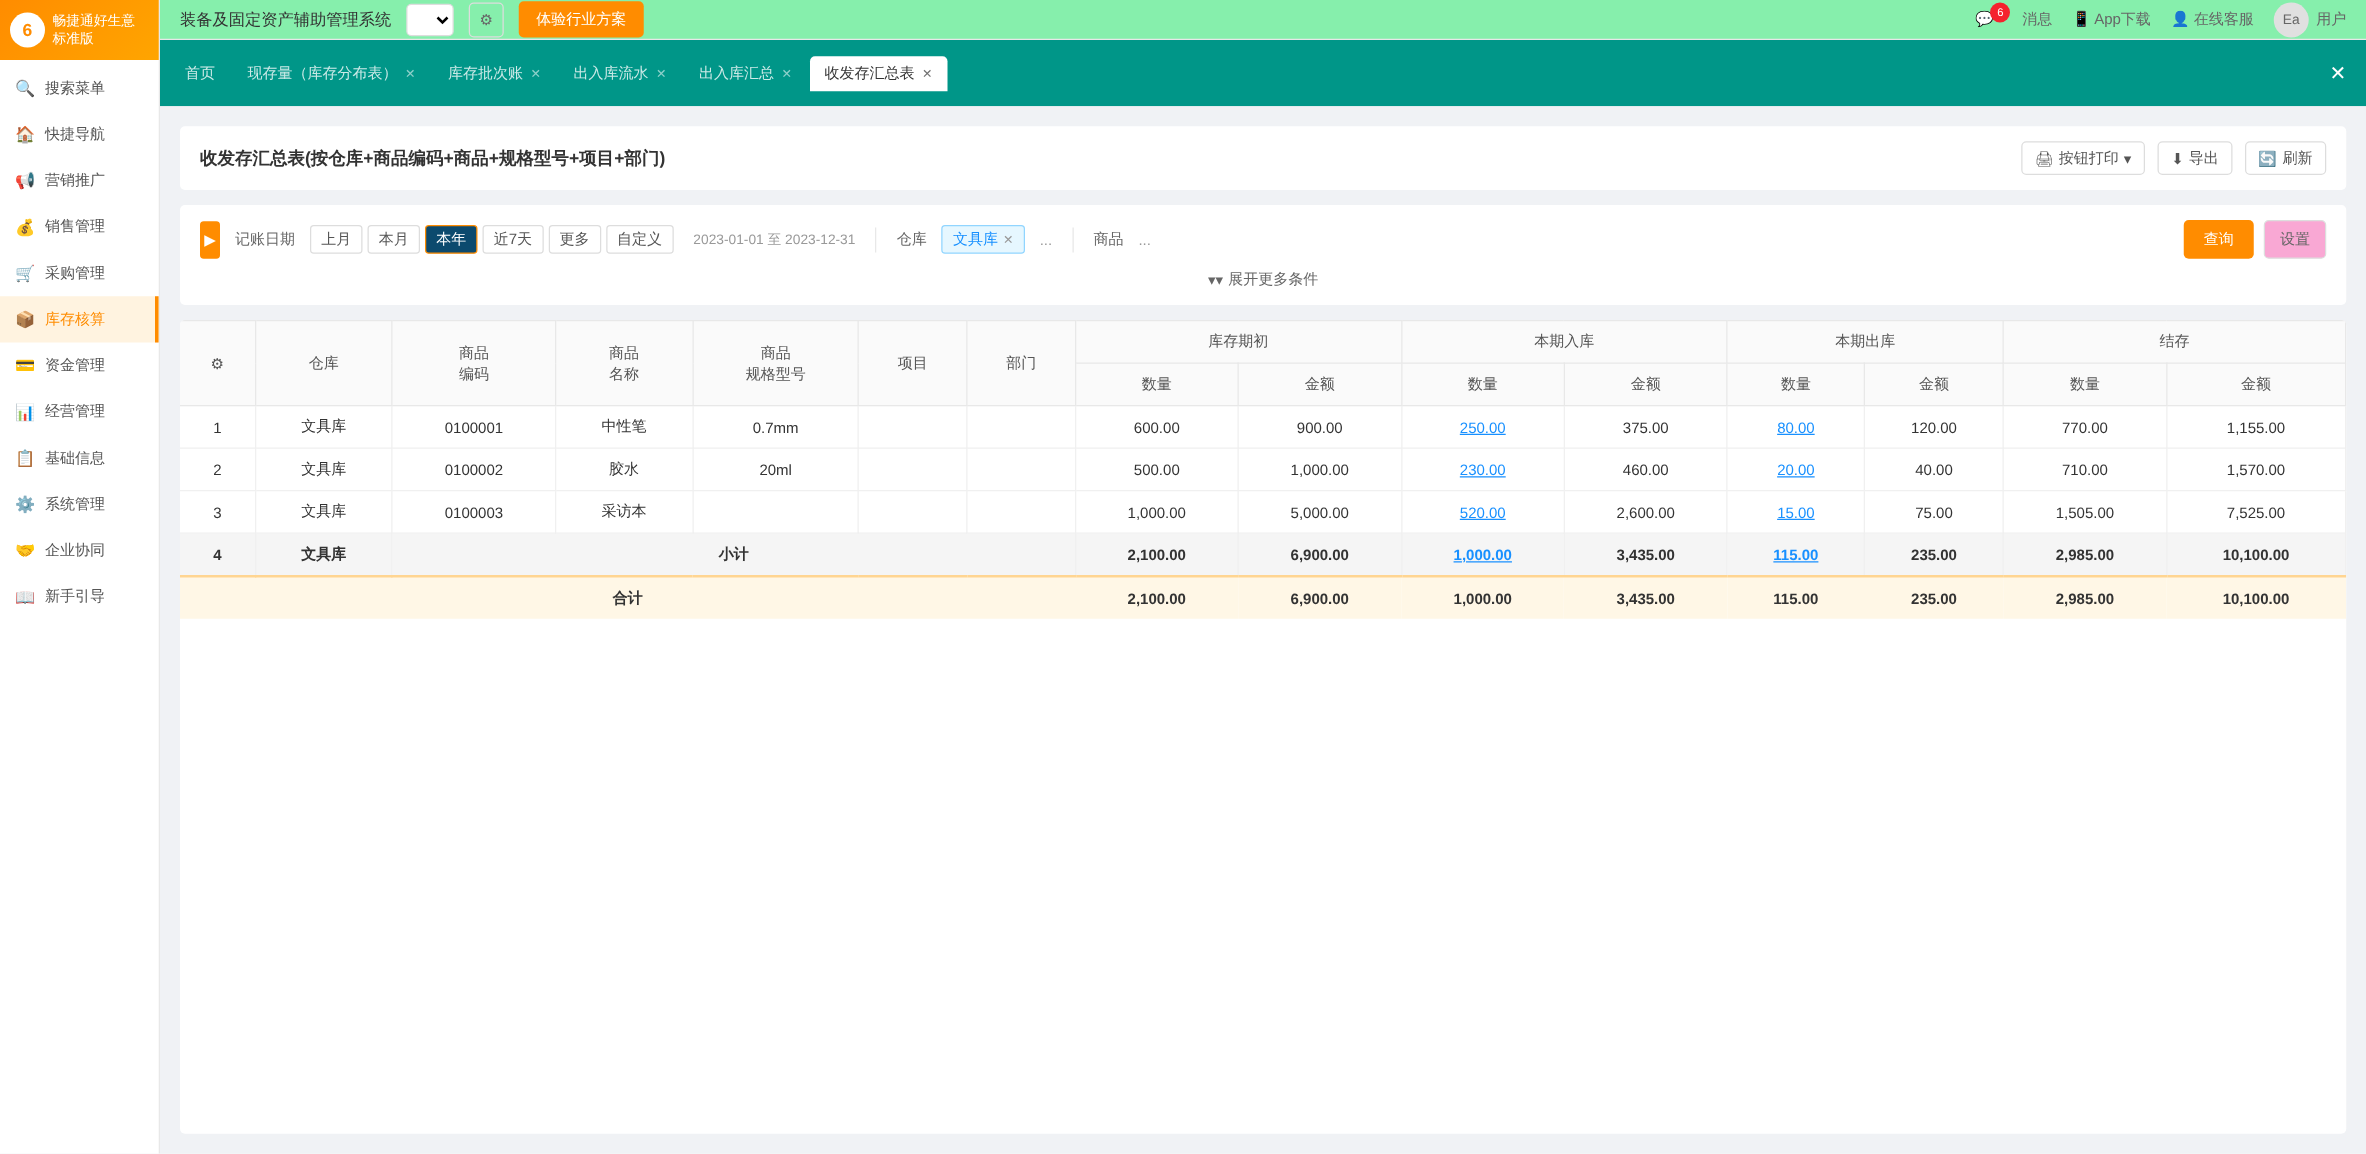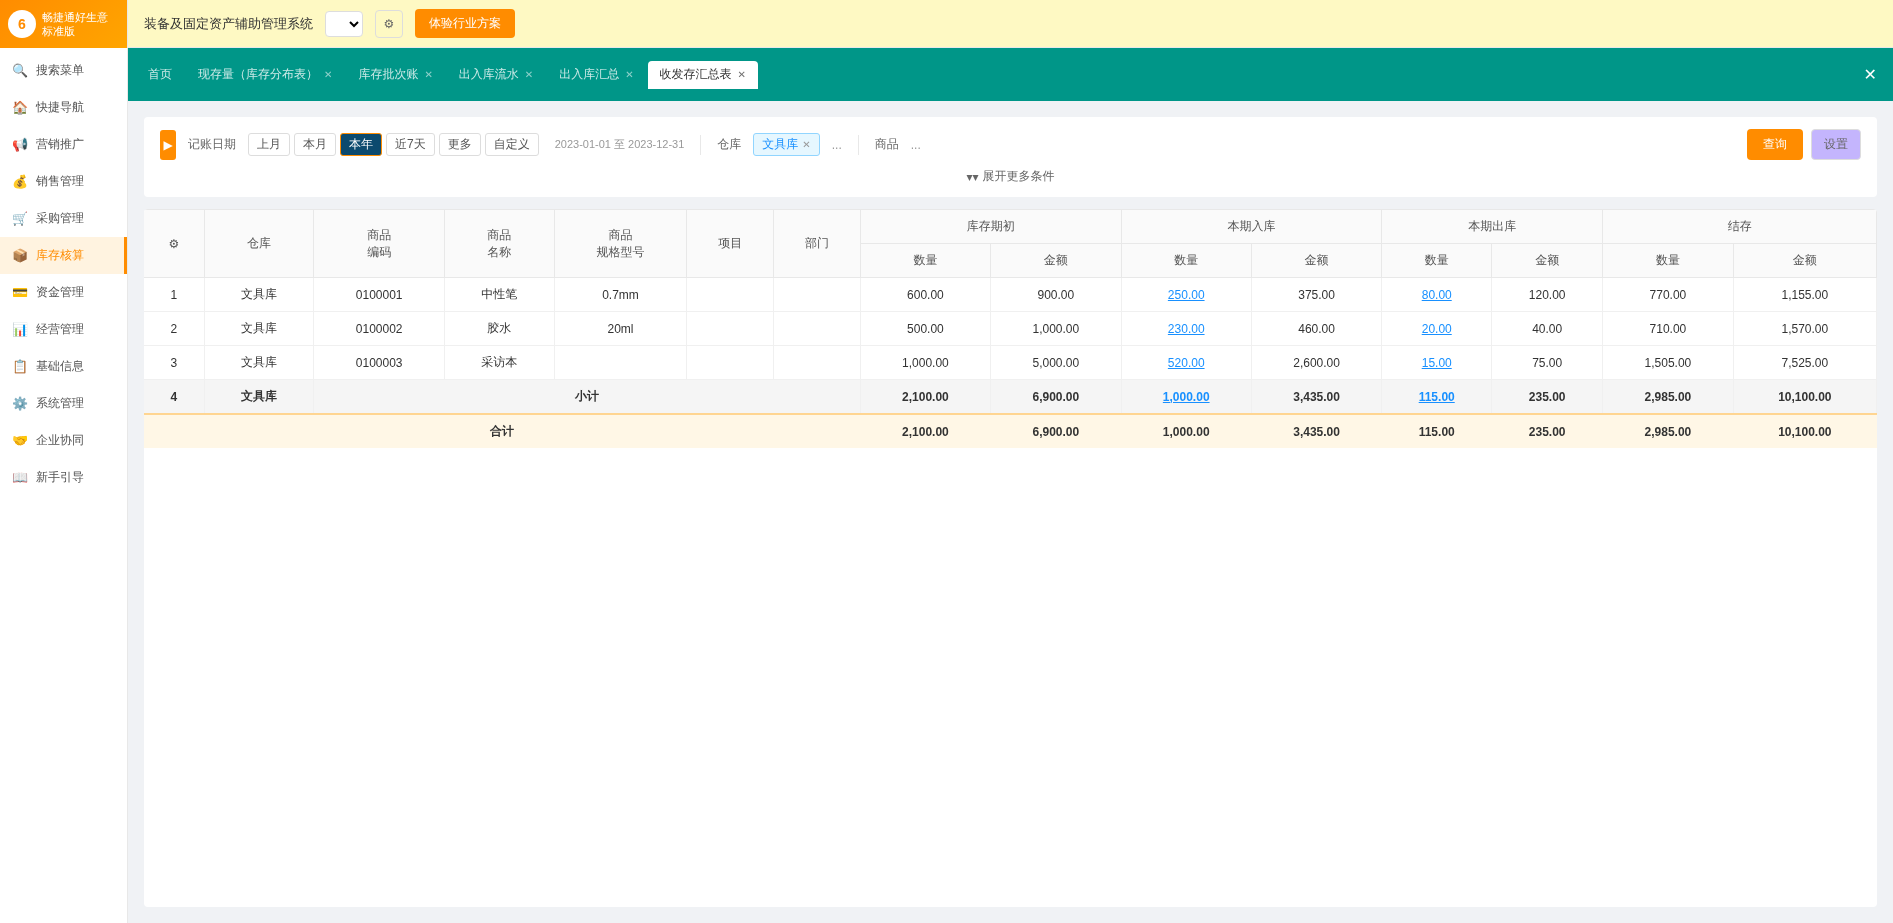--- a/index.html
+++ b/index.html
@@ -12,21 +12,21 @@
     .sidebar-title { color: #fff; font-size: 11px; line-height: 1.3; }
     .sidebar-nav { flex: 1; overflow-y: auto; padding: 4px 0; }
     .sidebar-item { display: flex; align-items: center; gap: 8px; padding: 10px 12px; cursor: pointer; color: #555; font-size: 12px; }
     .sidebar-item.active { background: #fff3e0; color: #ff8c00; border-right: 3px solid #ff8c00; }
     .sidebar-icon { width: 16px; height: 16px; display: flex; align-items: center; justify-content: center; font-size: 13px; }
 
     
     .main { flex: 1; display: flex; flex-direction: column; overflow: hidden; }
 
     
-    .topbar { height: 48px; background: #fef9c3; display: flex; align-items: center; padding: 0 16px; gap: 12px; border-bottom: 1px solid #e8e8e8; flex-shrink: 0; }
+    .topbar { height: 32px; background: #86efac; display: flex; align-items: center; padding: 0 16px; gap: 12px; border-bottom: 1px solid #e8e8e8; flex-shrink: 0; }
     .topbar-title { font-size: 13px; color: #333; }
     .topbar-select { border: 1px solid #ddd; border-radius: 4px; padding: 4px 8px; font-size: 12px; background: #fff; }
     .topbar-settings { width: 28px; height: 28px; border: 1px solid #ddd; border-radius: 4px; display: flex; align-items: center; justify-content: center; cursor: pointer; color: #666; }
     .topbar-btn { background: #ff8c00; color: #fff; border: none; border-radius: 4px; padding: 6px 14px; font-size: 12px; cursor: pointer; }
     .topbar-right { margin-left: auto; display: flex; align-items: center; gap: 16px; color: #666; font-size: 12px; }
     .topbar-badge { background: #f5222d; color: #fff; border-radius: 50%; width: 16px; height: 16px; font-size: 9px; display: inline-flex; align-items: center; justify-content: center; position: relative; top: -6px; left: -6px; }
     .user-avatar { width: 28px; height: 28px; background: #e0e0e0; border-radius: 50%; display: flex; align-items: center; justify-content: center; font-size: 11px; color: #666; }
 
     
     .tabbar { height: 53px; background: #009688; display: flex; align-items: center; padding: 0 8px; gap: 2px; flex-shrink: 0; overflow: hidden; }
@@ -49,21 +49,21 @@
     .filter-date-btns { display: flex; gap: 4px; align-items: center; }
     .date-btn { padding: 2px 8px; border: 1px solid #ddd; border-radius: 3px; background: #fff; cursor: pointer; font-size: 12px; color: #555; }
     .date-btn.active { background: #0c4a6e; color: #fff; border-color: #ff8c00; }
     .filter-date-range { font-size: 11px; color: #999; margin-left: 4px; }
     .filter-divider { width: 1px; height: 20px; background: #e8e8e8; margin: 0 4px; }
     .warehouse-tag { background: #e6f7ff; border: 1px solid #91d5ff; border-radius: 3px; padding: 2px 8px; font-size: 12px; color: #1890ff; display: flex; align-items: center; gap: 4px; }
     .warehouse-tag-close { cursor: pointer; color: #999; font-size: 10px; }
     .filter-more { color: #999; font-size: 12px; cursor: pointer; }
     .action-btns { margin-left: auto; display: flex; gap: 8px; }
     .btn-query { background: #ff8c00; color: #fff; border: none; border-radius: 4px; padding: 6px 16px; font-size: 12px; cursor: pointer; text-align: right; }
-    .btn-settings { background: #c4b5fd; color: #666; border: 1px solid #ddd; border-radius: 4px; padding: 6px 12px; font-size: 12px; cursor: pointer; }
+    .btn-settings { background: #f9a8d4; color: #666; border: 1px solid #ddd; border-radius: 4px; padding: 6px 12px; font-size: 12px; cursor: pointer; }
     .expand-row { display: flex; align-items: center; justify-content: center; margin-top: 8px; }
     .expand-btn { color: #666; font-size: 12px; cursor: pointer; display: flex; align-items: center; gap: 4px; border: none; background: none; }
     .toolbar-btn { background: #fff; color: #555; border: 1px solid #ddd; border-radius: 4px; padding: 4px 10px; font-size: 12px; cursor: pointer; display: flex; align-items: center; gap: 4px; }
 
     
     .table-container { background: #fff; border-radius: 4px; overflow: hidden; flex: 1; }
     table { width: 100%; border-collapse: collapse; font-size: 12px; }
     thead tr th { background: #fafafa; border-bottom: 1px solid #e8e8e8; border-right: 1px solid #e8e8e8; padding: 8px 10px; text-align: center; color: #555; font-weight: normal; white-space: nowrap; }
     thead tr:first-child th { border-top: 1px solid #e8e8e8; }
     tbody tr td { border-bottom: 1px solid #f0f0f0; border-right: 1px solid #f0f0f0; padding: 8px 10px; text-align: center; }
@@ -135,20 +135,39 @@
     </div>
 </div>
 
 <div class="main">
 
   <div class="topbar">
     <span class="topbar-title">装备及固定资产辅助管理系统</span>
     <select class="topbar-select"></select>
     <div class="topbar-settings">⚙</div>
     <button class="topbar-btn">体验行业方案</button>
+    <div class="topbar-right">
+      <div class="relative">
+        <span>💬</span>
+        <span class="topbar-badge">6</span>
+        <span>消息</span>
+      </div>
+      <div>
+        <span>📱</span>
+        <span>App下载</span>
+      </div>
+      <div>
+        <span>👤</span>
+        <span>在线客服</span>
+      </div>
+      <div style="display:flex;align-items:center;gap:6px;">
+        <div class="user-avatar">Ea</div>
+        <span>用户</span>
+      </div>
+    </div>
   </div>
 
   <div class="tabbar" id="tabbar">
       <div class="tab">
         <span>首页</span>
       </div>
       <div class="tab">
         <span>现存量（库存分布表）</span>
         <span class="tab-close">✕</span>
       </div>
@@ -166,20 +185,40 @@
       </div>
       <div class="tab active">
         <span>收发存汇总表</span>
         <span class="tab-close">✕</span>
       </div>
       <div class="tabbar-close">✕</div>
     </div>
 
   <div class="page">
 
+    <div class="page-header">
+      <div style="display:flex;align-items:center;justify-content:space-between;">
+        <div class="page-title">收发存汇总表(按仓库+商品编码+商品+规格型号+项目+部门)</div>
+        <div style="display:flex;gap:10px;align-items:center;">
+          <button class="toolbar-btn">
+            <span>🖨</span>
+            <span>按钮打印</span>
+            <span>▾</span>
+          </button>
+          <button class="toolbar-btn">
+            <span>⬇</span>
+            <span>导出</span>
+          </button>
+          <button class="toolbar-btn">
+            <span>🔄</span>
+            <span>刷新</span>
+          </button>
+        </div>
+      </div>
+    </div>
 
     <div class="filter-bar">
       <div class="filter-row">
         <div style="display:flex;align-items:center;gap:8px;width:16px;height:30px;background:#ff8c00;border-radius:3px;justify-content:center;cursor:pointer;">
           <span style="color:#fff;font-size:12px;">▶</span>
         </div>
         <span class="filter-label">记账日期</span>
         <div class="filter-date-btns" id="date-btns">
             <button class="date-btn">上月</button>
             <button class="date-btn">本月</button>

